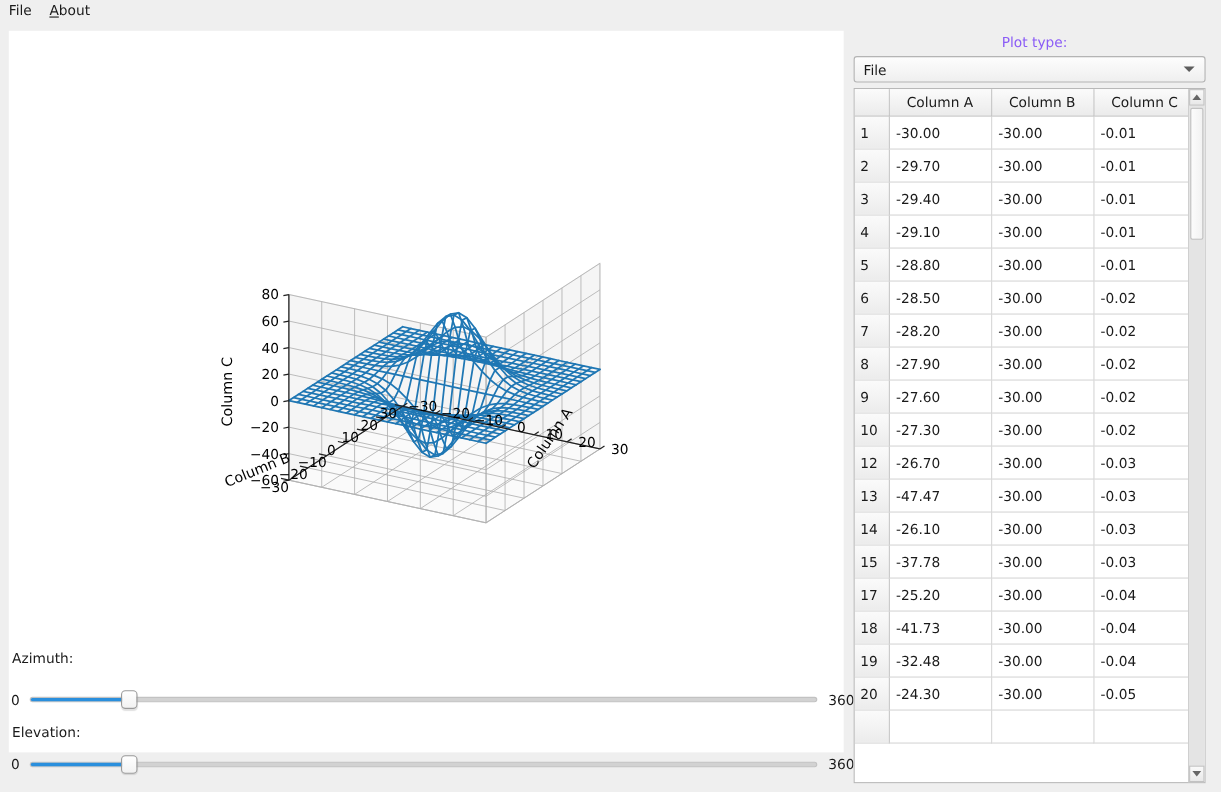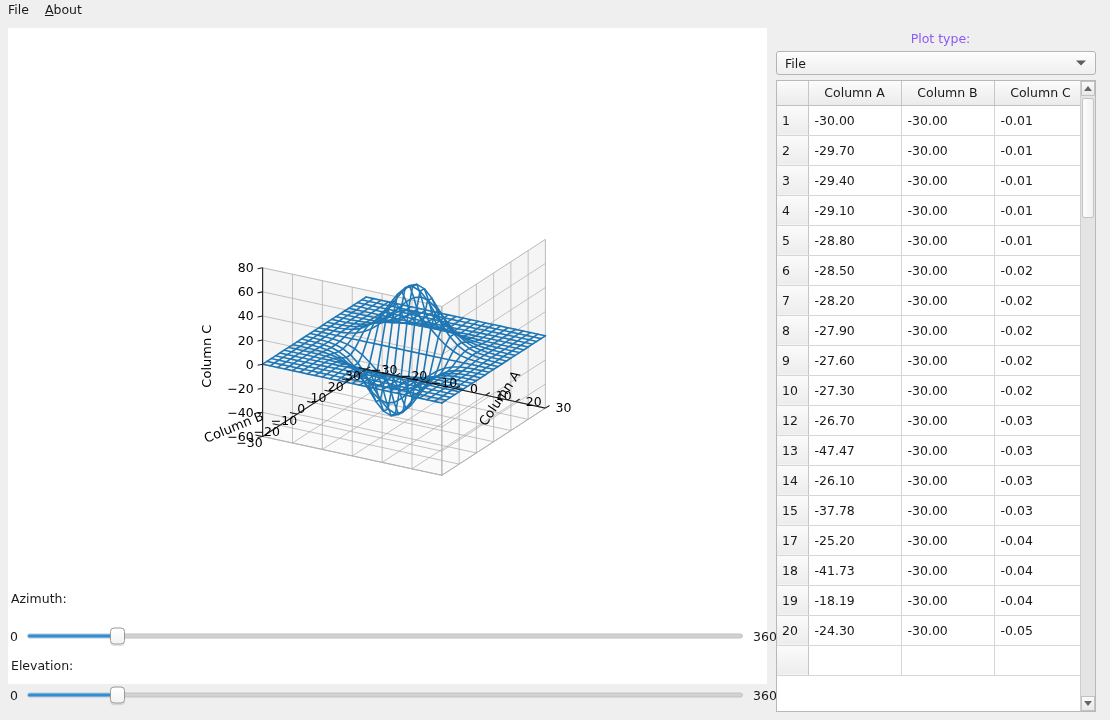--- a/index.html
+++ b/index.html
@@ -491,21 +491,21 @@
                 <td>-0.04</td>
               </tr>
               <tr>
                 <td class="rowhdr">18</td>
                 <td>-41.73</td>
                 <td>-30.00</td>
                 <td>-0.04</td>
               </tr>
               <tr>
                 <td class="rowhdr">19</td>
-                <td>-18.19</td>
+                <td>-32.48</td>
                 <td>-30.00</td>
                 <td>-0.04</td>
               </tr>
               <tr>
                 <td class="rowhdr">20</td>
                 <td>-24.30</td>
                 <td>-30.00</td>
                 <td>-0.05</td>
               </tr>
               <tr>

